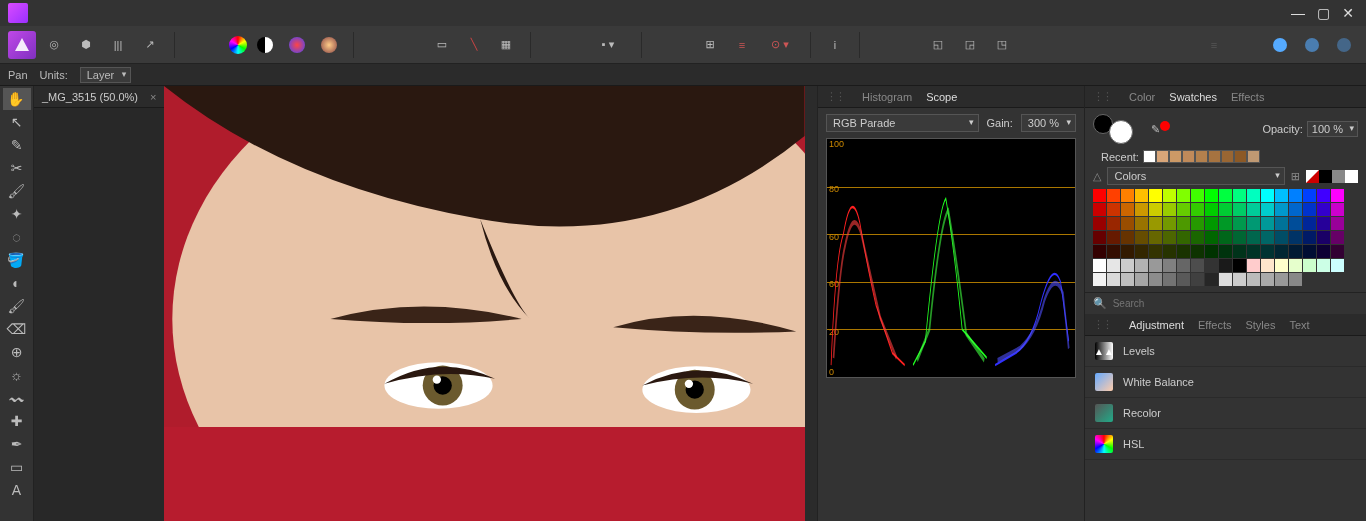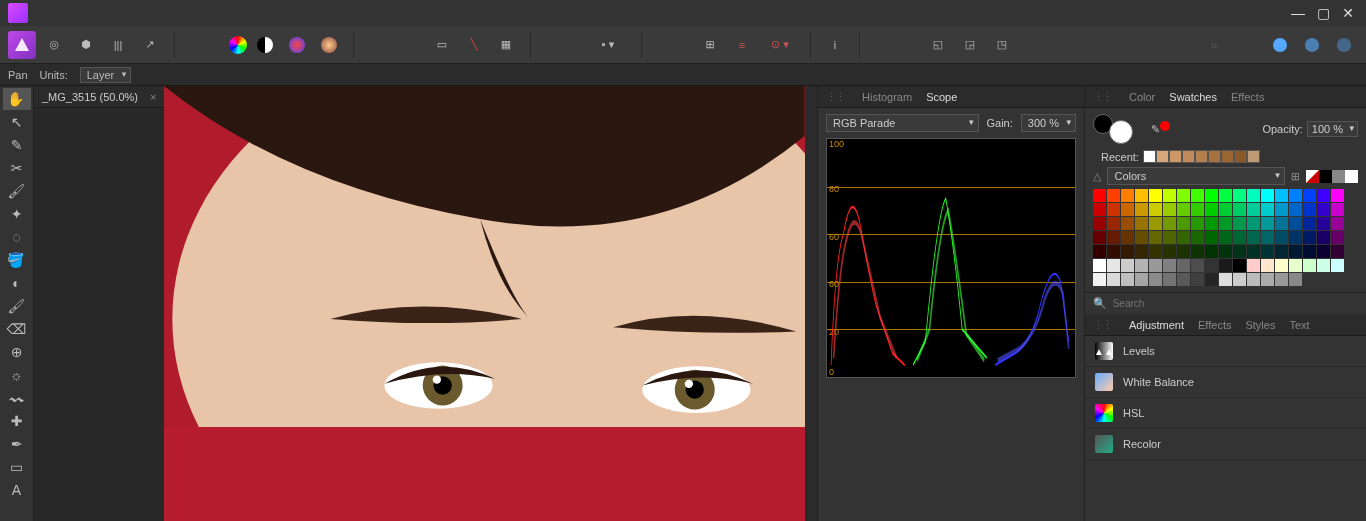--- a/index.html
+++ b/index.html
@@ -420,23 +420,23 @@
       <div class="adj-list" id="adj-host">
           <div class="adj-item">
             <div class="adj-icon" style="background: linear-gradient(90deg, rgb(0, 0, 0), rgb(255, 255, 255));">▲▲</div>
             <span>Levels</span>
           </div>
           <div class="adj-item">
             <div class="adj-icon" style="background: linear-gradient(135deg, rgb(102, 170, 255), rgb(255, 204, 170));"></div>
             <span>White Balance</span>
           </div>
           <div class="adj-item">
+            <div class="adj-icon" style="background: linear-gradient(135deg, rgb(85, 85, 85), rgb(34, 170, 136));"></div>
+            <span>Recolor</span>
+          </div>
+          <div class="adj-item">
             <div class="adj-icon" style="background: conic-gradient(red, yellow, lime, cyan, blue, magenta, red);"></div>
             <span>HSL</span>
           </div>
-          <div class="adj-item">
-            <div class="adj-icon" style="background: linear-gradient(135deg, rgb(85, 85, 85), rgb(34, 170, 136));"></div>
-            <span>Recolor</span>
-          </div>
         </div>
     </div>
   </div>
 </div>
 
 </body></html>

